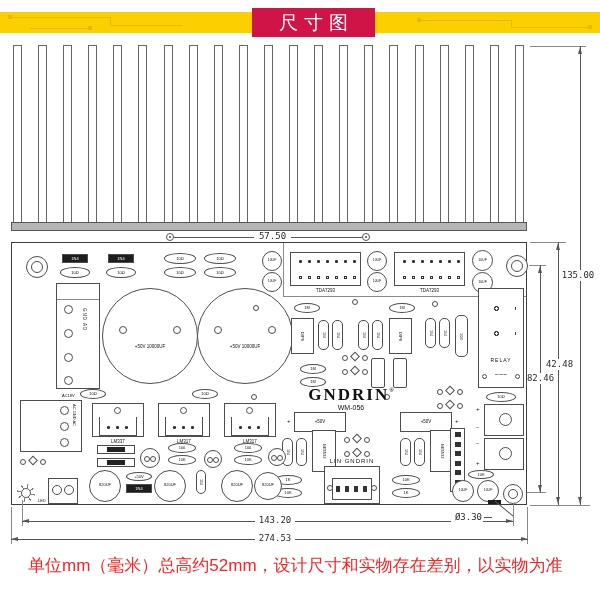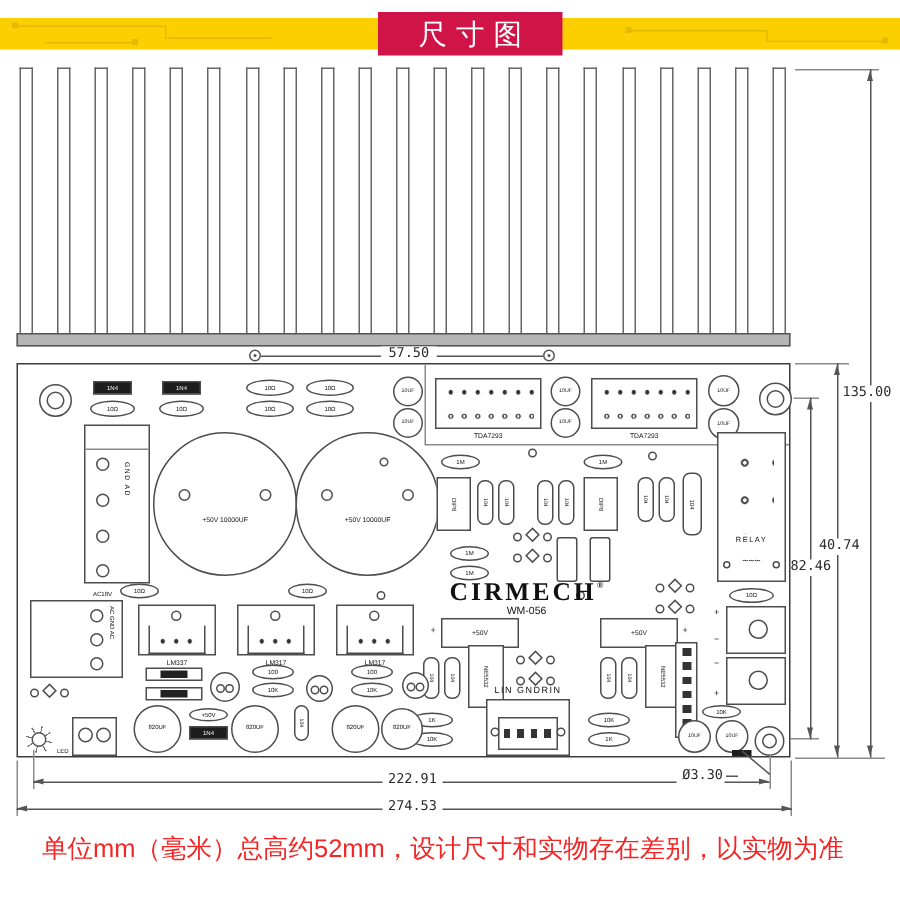--- a/index.html
+++ b/index.html
@@ -106,26 +106,26 @@
 
 <div class="lnx" style="left:530px;top:46px;width:56px;height:1px"></div>
 <div class="lnx" style="left:530px;top:505px;width:60px;height:1px"></div>
 <div class="lnx" style="left:530px;top:242px;width:36px;height:1px"></div>
 <div class="lnx" style="left:529px;top:265px;width:17px;height:1px"></div>
 <div class="lnx" style="left:524px;top:492px;width:22px;height:1px"></div>
 
 <div class="ln" style="left:580px;top:46px;width:1px;height:459px"></div>
 <div class="tu" style="left:578px;top:47px"></div>
 <div class="td" style="left:578px;top:497px"></div>
-<div class="dl" style="left:559px;top:257px;width:38px">135.00</div>
+<div class="dl" style="left:559px;top:270px;width:38px">135.00</div>
 
 <div class="ln" style="left:558px;top:242px;width:1px;height:263px"></div>
 <div class="tu" style="left:556px;top:243px"></div>
 <div class="td" style="left:556px;top:497px"></div>
-<div class="dl" style="left:543px;top:359px;width:33px">40.74</div>
+<div class="dl" style="left:543px;top:359px;width:33px">42.48</div>
 
 <div class="ln" style="left:540px;top:265px;width:1px;height:228px"></div>
 <div class="tu" style="left:538px;top:266px"></div>
 <div class="td" style="left:538px;top:485px"></div>
 <div class="dl" style="left:524px;top:373px;width:33px">82.46</div>
 
 <div class="a" style="left:11px;top:242px;width:516px;height:263px;border:1.5px solid #3d3d3d;background:#fff"></div>
 <div class="lnx" style="left:283px;top:243px;width:1px;height:53px"></div>
 <div class="lnx" style="left:283px;top:296px;width:243px;height:1px"></div>
 
@@ -219,21 +219,21 @@
 
 <div class="bx" style="left:478px;top:288px;width:46px;height:100px"></div>
 <div class="dotsG" style="left:486px;top:296px;width:30px;height:60px"></div>
 <div class="mt" style="left:478px;top:357px;width:46px;text-align:center;font-size:5px;letter-spacing:1px">RELAY</div>
 <div class="mt" style="left:484px;top:371px;width:34px;text-align:center;font-size:7px">~~~</div>
 <div class="ho" style="left:482px;top:374px;width:5px;height:5px"></div>
 <div class="ho" style="left:515px;top:374px;width:5px;height:5px"></div>
 
 <div class="a" style="left:286px;top:385px;width:130px;height:19px;
  font-family:'Liberation Serif',serif;font-weight:bold;font-size:17px;letter-spacing:2px;text-align:center;color:#111">
-  <span>CIRMECH</span><span class="sup">®</span>
+  <span>GNDRIN</span><span class="sup">®</span>
 </div>
 <div class="a" style="left:286px;top:404px;width:130px;text-align:center;font-size:7px;color:#111">WM-056</div>
 
 <div class="bx" style="left:294px;top:412px;width:52px;height:20px"></div>
 <div class="mt" style="left:294px;top:419px;width:52px;text-align:center">+50V</div>
 <div class="mk" style="left:287px;top:418px">+</div>
 <div class="bx" style="left:400px;top:412px;width:52px;height:20px"></div>
 <div class="mt" style="left:400px;top:419px;width:52px;text-align:center">+50V</div>
 <div class="mk" style="left:455px;top:418px">+</div>
 
@@ -338,21 +338,21 @@
 <div class="a" style="left:488px;top:500px;width:13px;height:4px;background:#1d1d1d"></div>
 
 <div class="lnx" style="left:22px;top:500px;width:1px;height:26px"></div>
 <div class="lnx" style="left:513px;top:503px;width:1px;height:23px"></div>
 <div class="lnx" style="left:11px;top:507px;width:1px;height:37px"></div>
 <div class="lnx" style="left:527px;top:507px;width:1px;height:37px"></div>
 
 <div class="ln" style="left:22px;top:521px;width:491px;height:1px"></div>
 <div class="tl" style="left:22px;top:519px"></div>
 <div class="tr2" style="left:506px;top:519px"></div>
-<div class="dl" style="left:255px;top:515px;width:40px">222.91</div>
+<div class="dl" style="left:255px;top:515px;width:40px">143.20</div>
 
 <div class="ln" style="left:11px;top:539px;width:517px;height:1px"></div>
 <div class="tl" style="left:11px;top:537px"></div>
 <div class="tr2" style="left:521px;top:537px"></div>
 <div class="dl" style="left:255px;top:533px;width:40px">274.53</div>
 
 <div class="ln" style="left:492px;top:508px;width:24px;height:1px;transform:rotate(40deg)"></div>
 <div class="ln" style="left:484px;top:517px;width:8px;height:1px"></div>
 <div class="dl" style="left:451px;top:512px;width:32px;text-align:right">Ø3.30</div>
 

